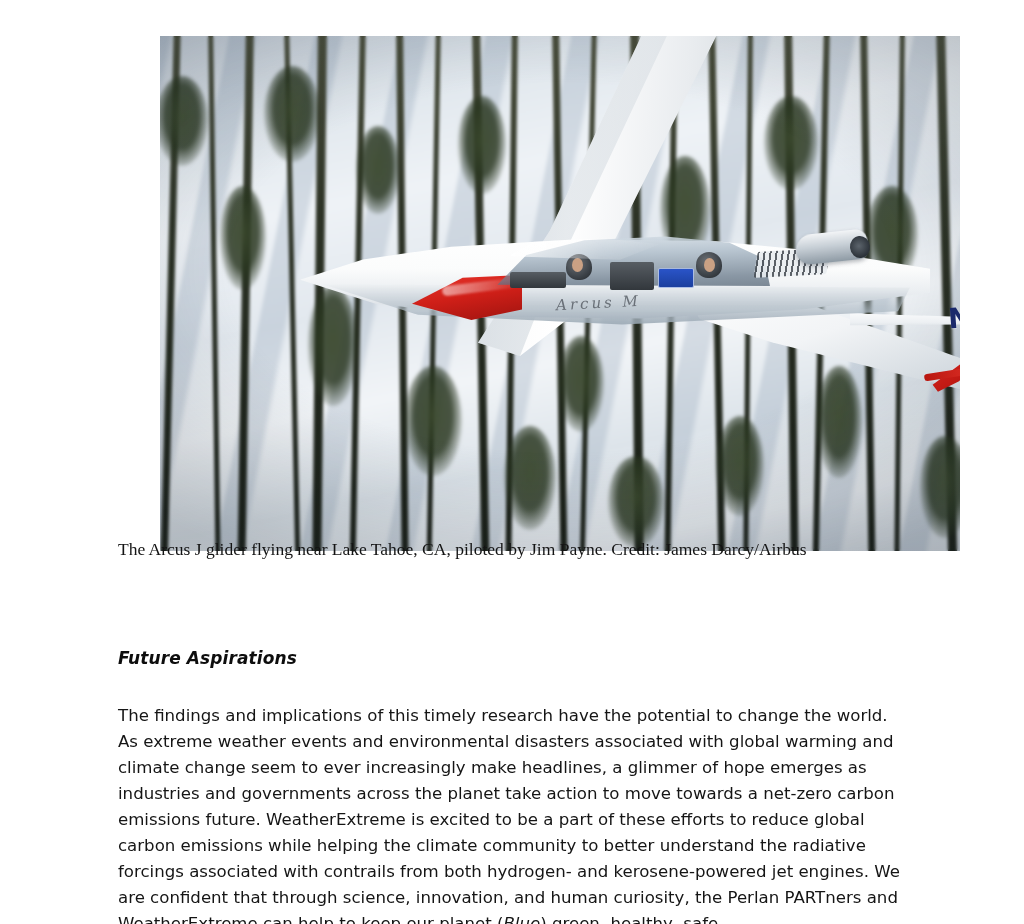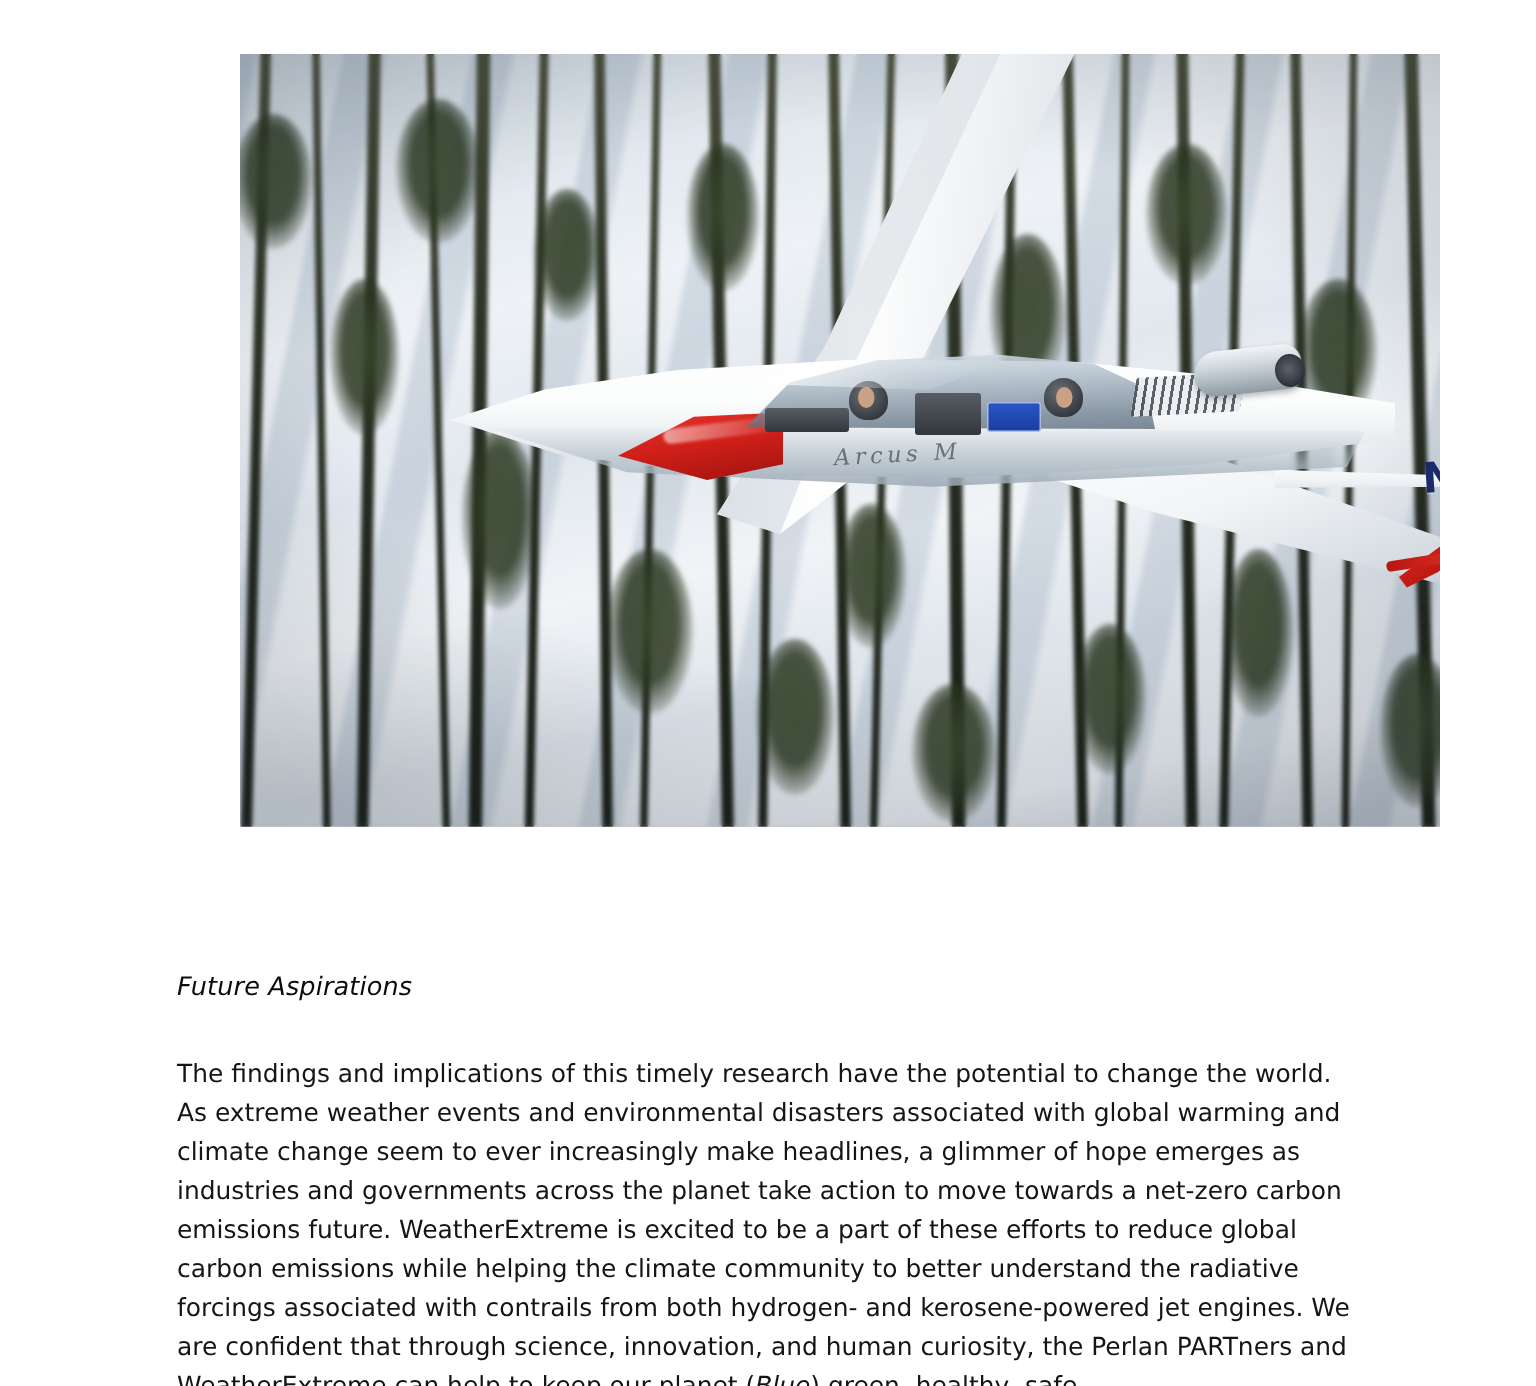--- a/index.html
+++ b/index.html
@@ -342,21 +342,21 @@
     color: #141414;
     white-space: nowrap;
   }
 
   
   .section-heading {
     position: absolute;
     left: 118px;
     top: 634px;
     font-family: "DejaVu Sans", sans-serif;
-    font-weight: normal;
+    font-weight: bold;
     font-style: italic;
     font-size: 17px;
     letter-spacing: .1px;
     color: #0d0d0d;
   }
   .body-copy {
     position: absolute;
     left: 118px;
     top: 686px;
     width: 782px;
@@ -453,18 +453,19 @@
         <div class="engine"></div>
         <div class="engine-intake"></div>
 
         <div class="arcus-script">Arcus M</div>
         <div class="registration">N887DT</div>
       </div>
 
     </div>
   </figure>
 
+  <div class="caption">The Arcus J glider flying near Lake Tahoe, CA, piloted by Jim Payne. Credit: James Darcy/Airbus</div>
 
   <h2 class="section-heading">Future Aspirations</h2>
 
   <p class="body-copy"><span>The findings and implications of this timely research have the potential to change the world. As extreme weather events and environmental disasters associated with global warming and climate change seem to ever increasingly make headlines, a glimmer of hope emerges as industries and governments across the planet take action to move towards a net-zero carbon emissions future. WeatherExtreme is excited to be a part of these efforts to reduce global carbon emissions while helping the climate community to better understand the radiative forcings associated with contrails from both hydrogen- and kerosene-powered jet engines.  We are confident that through science, innovation, and human curiosity, the Perlan PARTners and WeatherExtreme can help to keep our planet (</span><em>Blue</em><span>) green, healthy, safe.</span></p>
 
 </div>
 
 </body></html>

